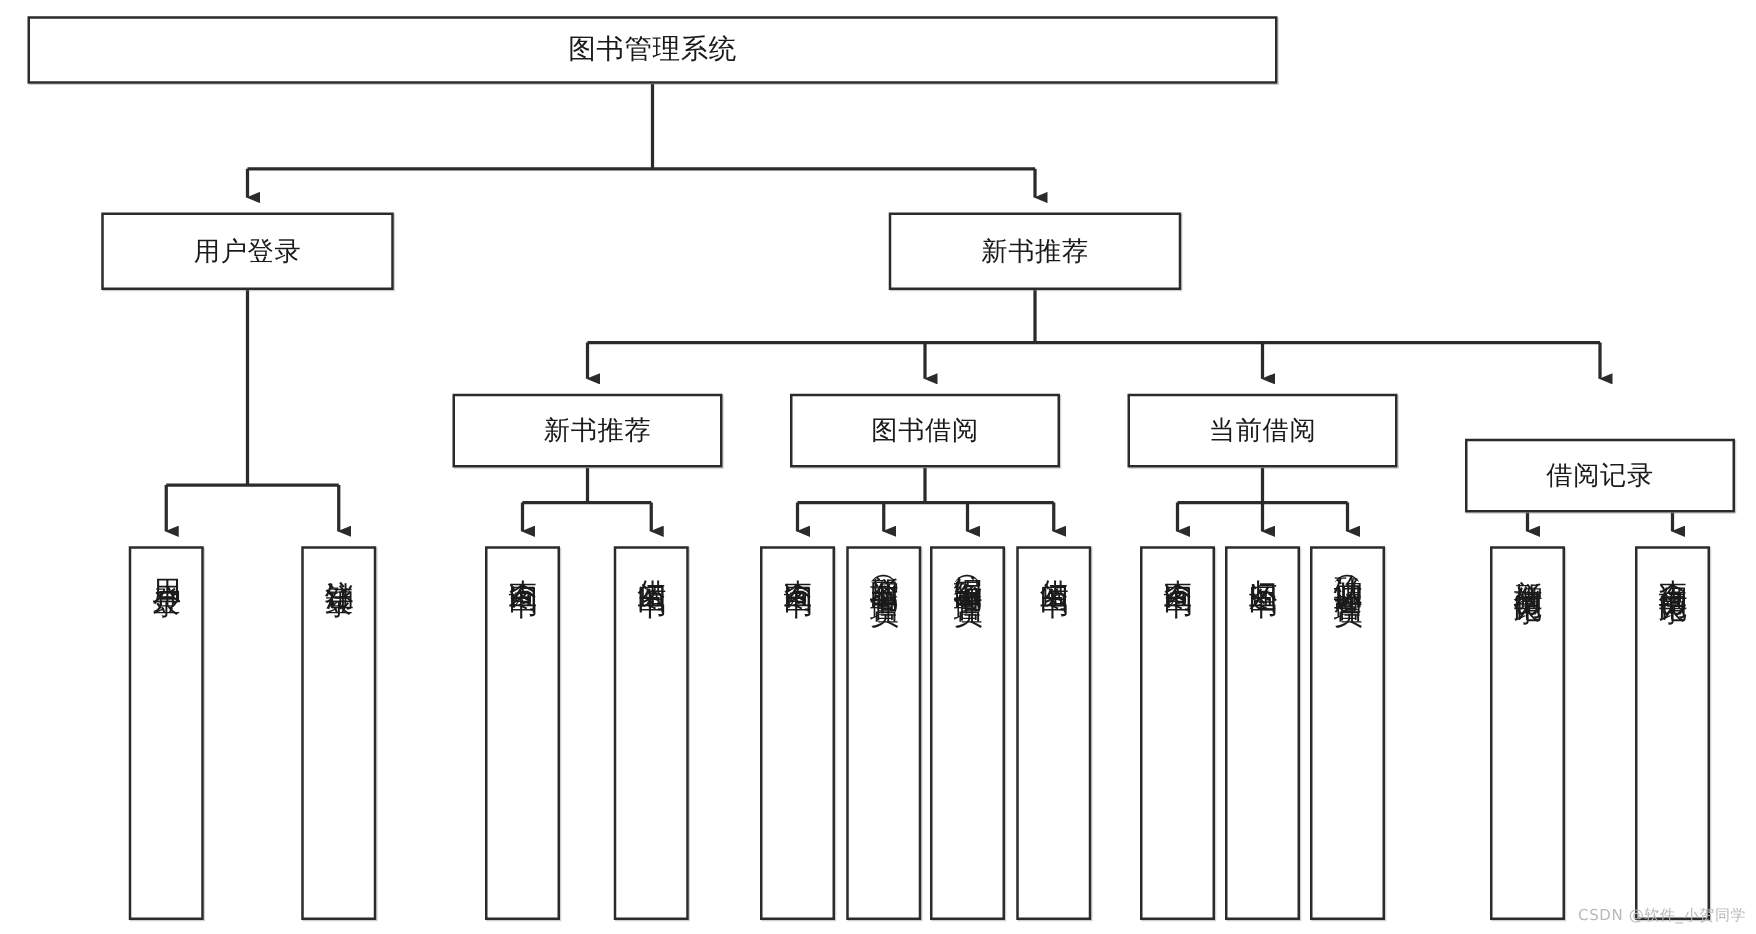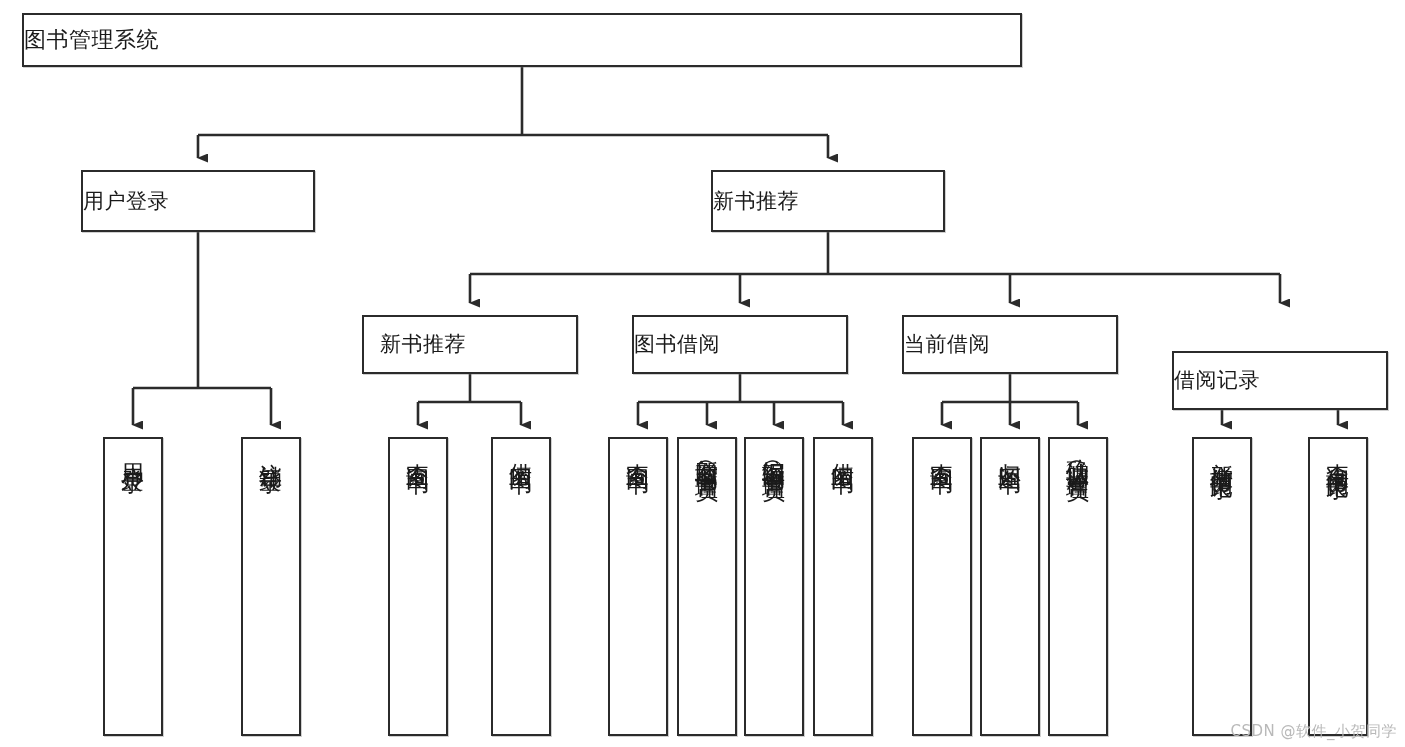--- a/index.html
+++ b/index.html
@@ -26,21 +26,21 @@
     height: 747px;
     pointer-events: none;
   }
   .node {
     position: absolute;
     box-sizing: border-box;
     border: 2.5px solid #2b2b2b;
     background: #ffffff;
     display: flex;
     align-items: center;
-    justify-content: flex-start;
+    justify-content: center;
     color: #1a1a1a;
     box-shadow: 1px 1px 0 rgba(120,120,120,0.35);
   }
   .node .label {
     display: block;
     line-height: 1.18;
     letter-spacing: 0.5px;
     white-space: nowrap;
   }
   
@@ -65,21 +65,21 @@
     white-space: nowrap;
     margin-top: 6px;
   }
   .node.v.tall .label {
     margin-top: 2px;
   }
   .watermark {
     position: absolute;
     right: 8px;
     bottom: 6px;
-    font-size: 15px;
+    font-size: 12px;
     color: #b9b9b9;
     letter-spacing: 0.5px;
     white-space: nowrap;
     user-select: none;
   }
 </style>
 </head>
 <body>
 
 <div id="canvas">

